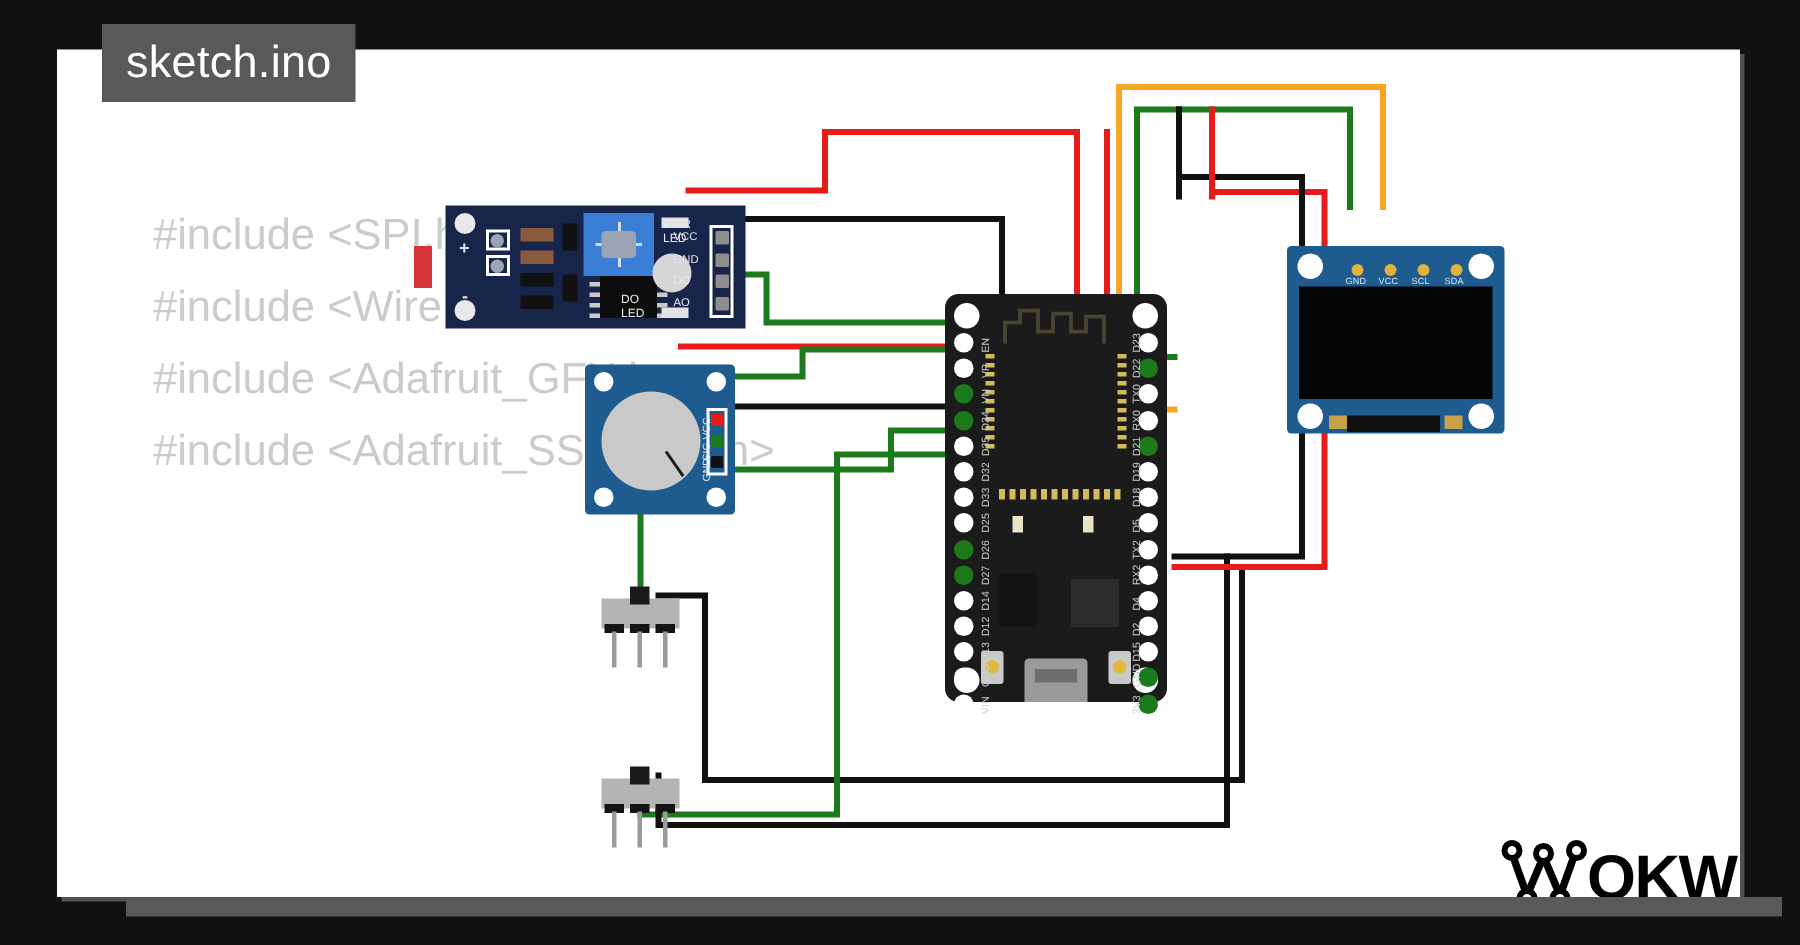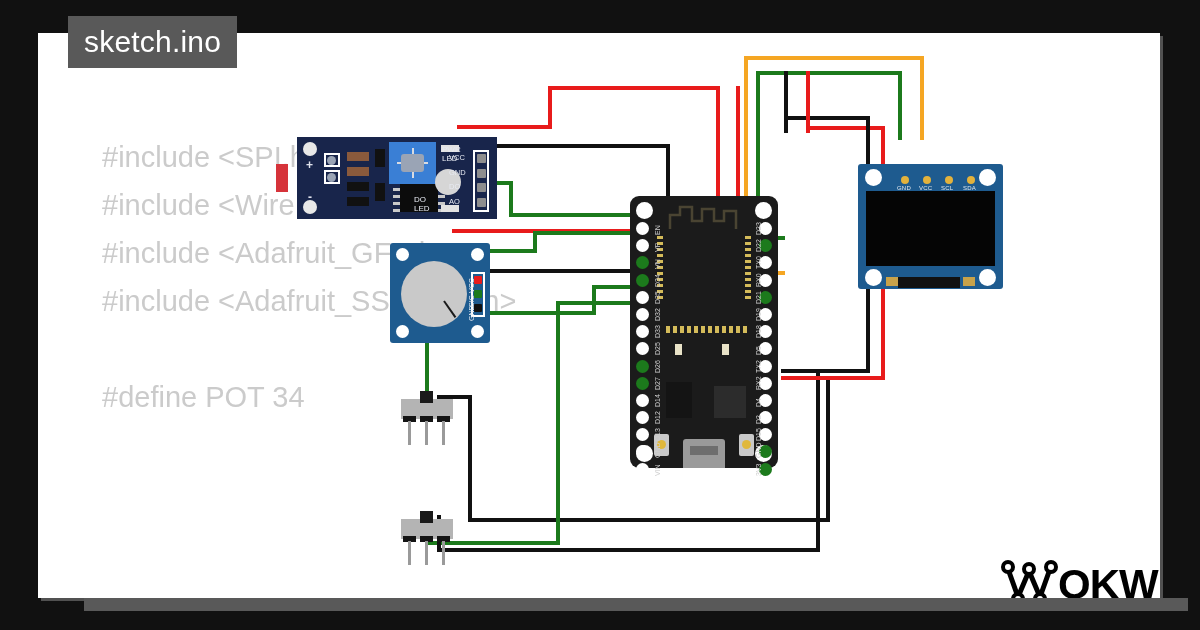--- a/index.html
+++ b/index.html
@@ -156,21 +156,21 @@
 </style>
 </head>
 <body>
 
 <div id="root">
 
   <div class="gray-band"></div>
 
   <div class="canvas">
 
-    <div class="code" id="code-block"><div>#include &lt;SPI.h&gt;</div><div>#include &lt;Wire.h&gt;</div><div>#include &lt;Adafruit_GFX.h&gt;</div><div>#include &lt;Adafruit_SSD1306.h&gt;</div><div class="blank">&nbsp;</div><div>#define POT 34</div><div class="blank">&nbsp;</div></div>
+    <div class="code" id="code-block"><div>#include &lt;SPI.h&gt;</div><div>#include &lt;Wire.h&gt;</div><div>#include &lt;Adafruit_GFX.h&gt;</div><div>#include &lt;Adafruit_SSD1306.h&gt;</div><div class="blank">&nbsp;</div><div class="blank">&nbsp;</div></div>
 
     <svg width="1122" height="565" style="position:absolute;left:0;top:0;z-index:5;">
       <g fill="none" stroke-linecap="square" stroke-linejoin="miter">
 
         <path d="M421,94 L512,94 L512,55 L680,55 L680,345" stroke="#e81b1b" stroke-width="4"></path>
 
         <path d="M421,113 L630,113 L630,338" stroke="#111111" stroke-width="4"></path>
 
         <path d="M421,150 L473,150 L473,182 L716,182" stroke="#1c7a1c" stroke-width="4"></path>
 

